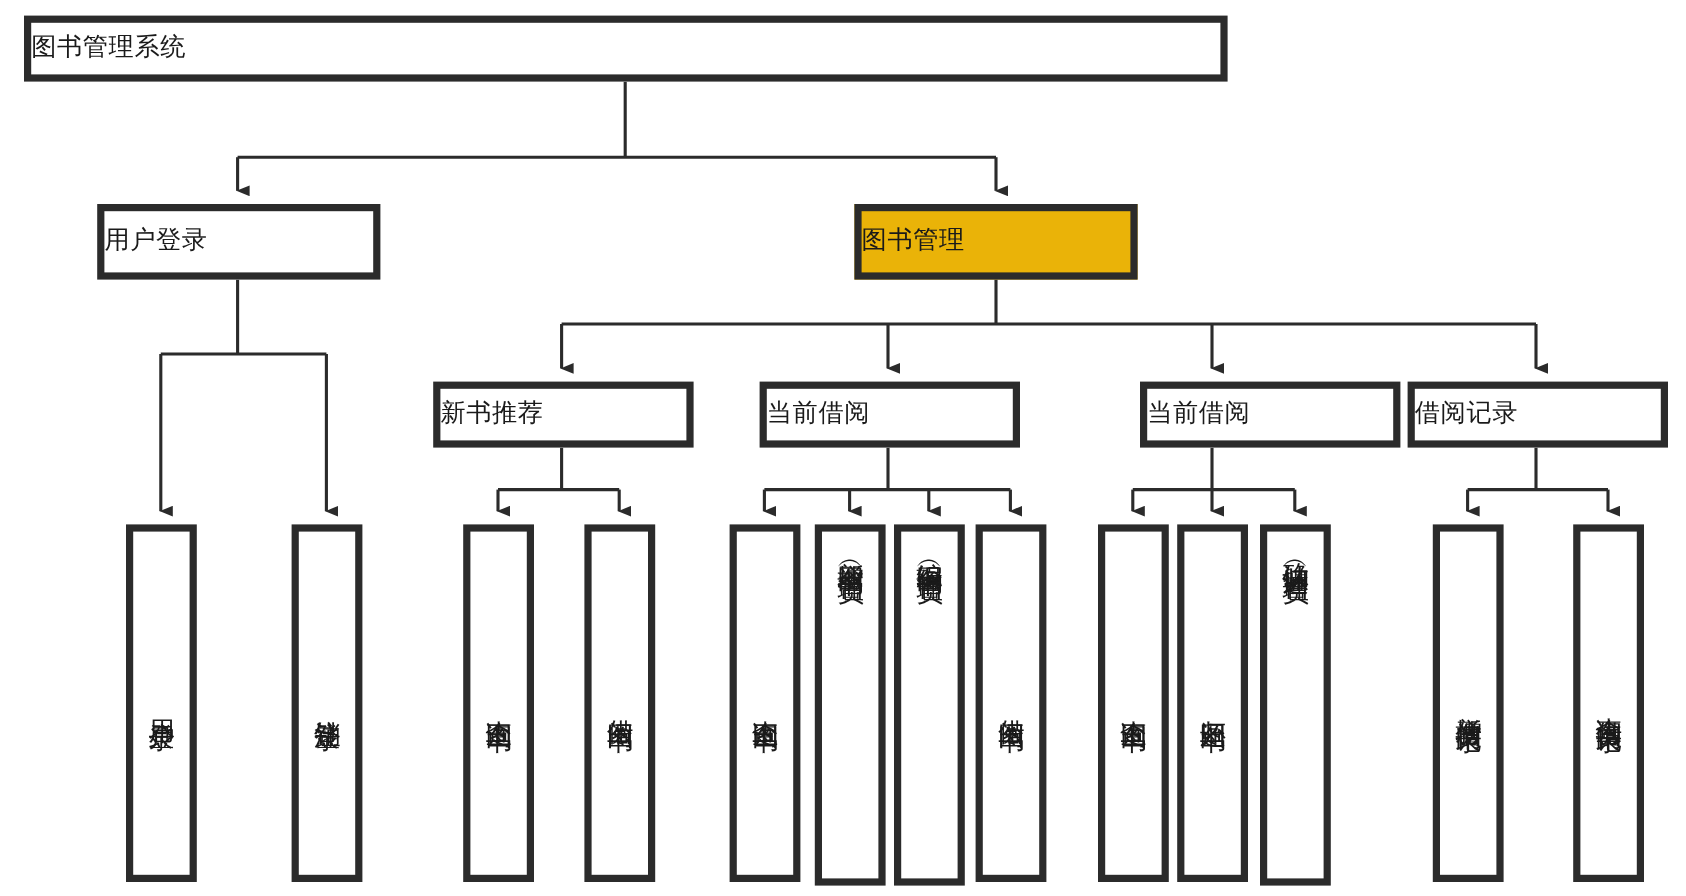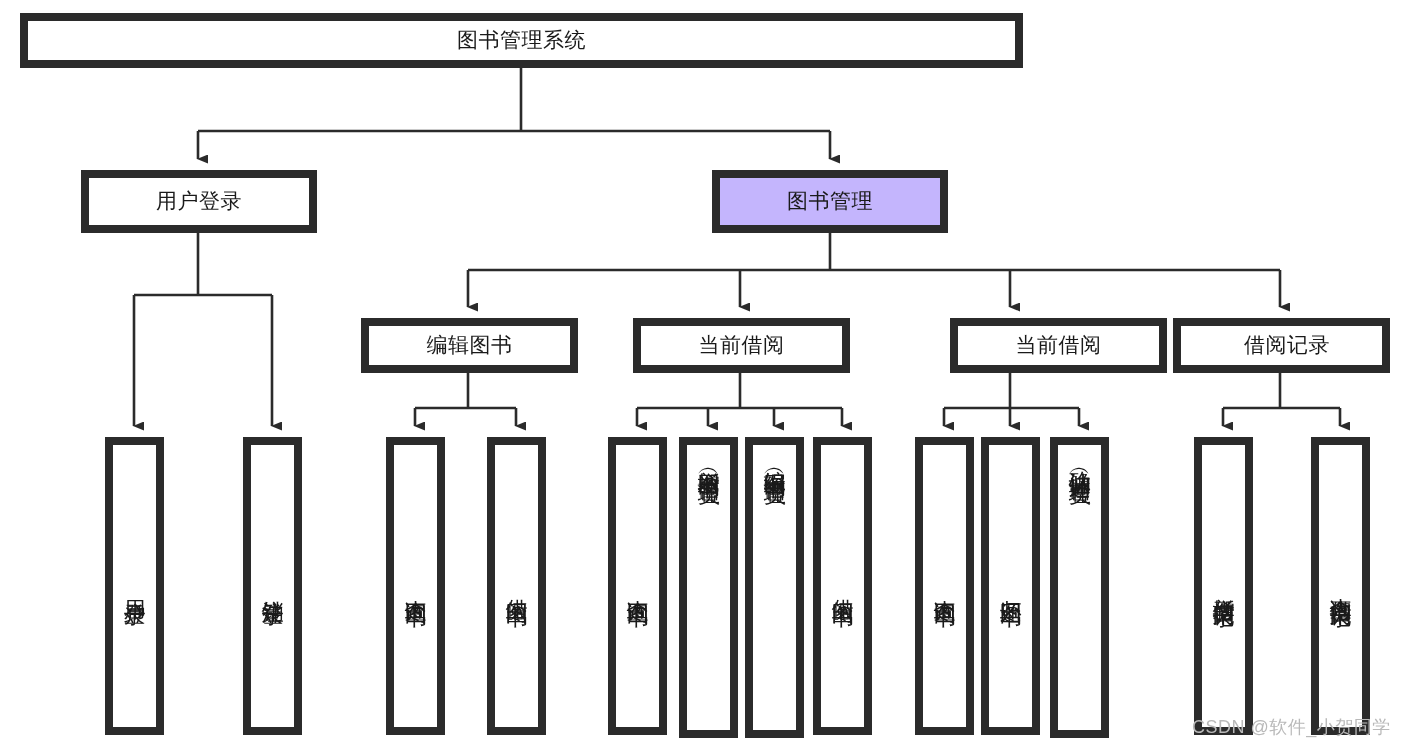--- a/index.html
+++ b/index.html
@@ -22,24 +22,24 @@
     position: absolute;
     left: 0;
     top: 0;
     width: 1405px;
     height: 747px;
   }
   .node {
     position: absolute;
     box-sizing: border-box;
     background: #ffffff;
-    border: 8px solid #404040;
+    border: 6px solid #404040;
     display: flex;
     align-items: center;
-    justify-content: center;
+    justify-content: flex-start;
     color: #1a1a1a;
   }
   .node .label {
     display: block;
     text-align: center;
     line-height: 1.28;
     letter-spacing: 0.5px;
   }
   .node.horizontal .label {
     writing-mode: horizontal-tb;
@@ -118,33 +118,33 @@
       </g>
   </svg>
 
   <div id="nodes-layer">
       <div class="node horizontal" style="left: 20px; top: 13px; width: 1003px; height: 55px; border-color: rgb(43, 43, 43); background: rgb(255, 255, 255); color: rgb(26, 26, 26);">
         <span class="label">图书管理系统</span>
       </div>
       <div class="node horizontal" style="left: 81px; top: 170px; width: 236px; height: 63px; border-color: rgb(43, 43, 43); background: rgb(255, 255, 255); color: rgb(26, 26, 26);">
         <span class="label">用户登录</span>
       </div>
-      <div class="node horizontal" style="left: 712px; top: 170px; width: 236px; height: 63px; border-color: rgb(43, 43, 43); background: #c4b5fd; color: rgb(26, 26, 26);">
+      <div class="node horizontal" style="left: 712px; top: 170px; width: 236px; height: 63px; border-color: rgb(43, 43, 43); background: #eab308; color: rgb(26, 26, 26);">
         <span class="label">图书管理</span>
       </div>
       <div class="node horizontal" style="left: 361px; top: 318px; width: 217px; height: 55px; border-color: rgb(43, 43, 43); background: rgb(255, 255, 255); color: rgb(26, 26, 26);">
-        <span class="label">编辑图书</span>
+        <span class="label">新书推荐</span>
       </div>
       <div class="node horizontal" style="left: 633px; top: 318px; width: 217px; height: 55px; border-color: rgb(43, 43, 43); background: rgb(255, 255, 255); color: rgb(26, 26, 26);">
         <span class="label">当前借阅</span>
       </div>
       <div class="node horizontal" style="left: 903px; top: 318px; width: 217px; height: 55px; border-color: rgb(43, 43, 43); background: rgb(255, 255, 255); color: rgb(26, 26, 26); margin-left: 47px;">
         <span class="label">当前借阅</span>
       </div>
-      <div class="node horizontal" style="left: 1173px; top: 318px; width: 217px; height: 55px; border-color: rgb(43, 43, 43); background: rgb(255, 255, 255); color: rgb(26, 26, 26); padding-left: 11px;">
+      <div class="node horizontal" style="left: 1173px; top: 318px; width: 217px; height: 55px; border-color: rgb(43, 43, 43); background: rgb(255, 255, 255); color: rgb(26, 26, 26);">
         <span class="label">借阅记录</span>
       </div>
       <div class="node vertical centered" style="left: 105px; top: 437px; width: 59px; height: 298px; border-color: rgb(43, 43, 43); background: rgb(255, 255, 255); color: rgb(26, 26, 26);">
         <span class="label">用户登录</span>
       </div>
       <div class="node vertical centered" style="left: 243px; top: 437px; width: 59px; height: 298px; border-color: rgb(43, 43, 43); background: rgb(255, 255, 255); color: rgb(26, 26, 26);">
         <span class="label">注销登录</span>
       </div>
       <div class="node vertical centered" style="left: 386px; top: 437px; width: 59px; height: 298px; border-color: rgb(43, 43, 43); background: rgb(255, 255, 255); color: rgb(26, 26, 26);">
         <span class="label">查询图书</span>
@@ -174,15 +174,14 @@
         <span class="label">确认归还（管理员）</span>
       </div>
       <div class="node vertical centered" style="left: 1194px; top: 437px; width: 59px; height: 298px; border-color: rgb(43, 43, 43); background: rgb(255, 255, 255); color: rgb(26, 26, 26);">
         <span class="label">新增借阅记录</span>
       </div>
       <div class="node vertical centered" style="left: 1311px; top: 437px; width: 59px; height: 298px; border-color: rgb(43, 43, 43); background: rgb(255, 255, 255); color: rgb(26, 26, 26);">
         <span class="label">查询借阅记录</span>
       </div>
     </div>
 
-  <div class="watermark" style="left: 1192px; top: 715px;">CSDN @软件_小贺同学</div>
 
 </div>
 
 </body></html>

